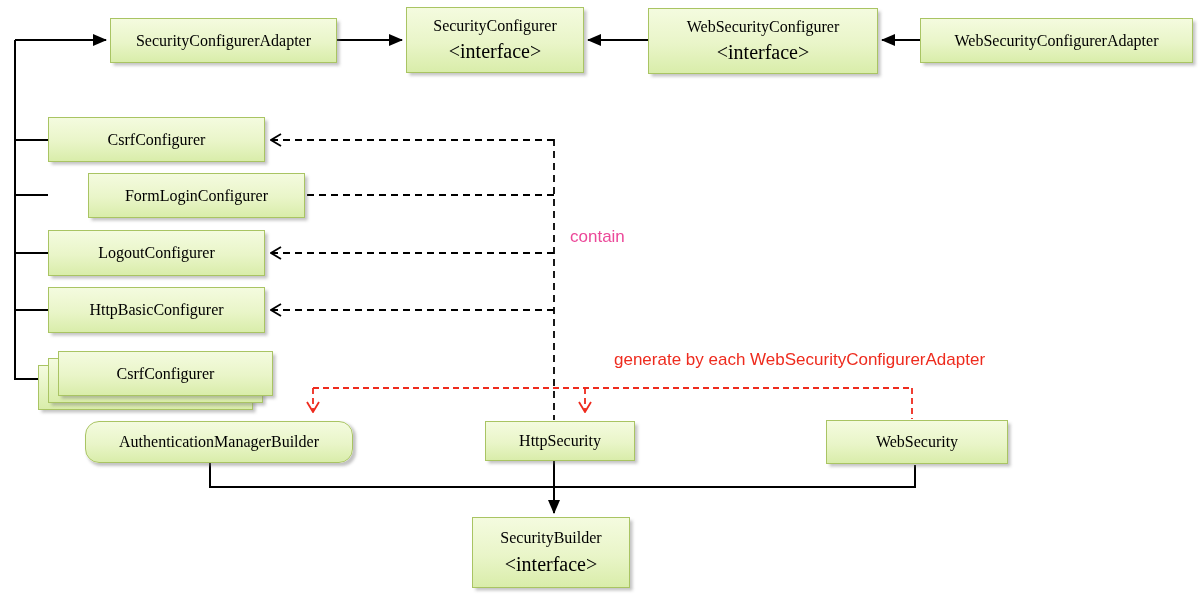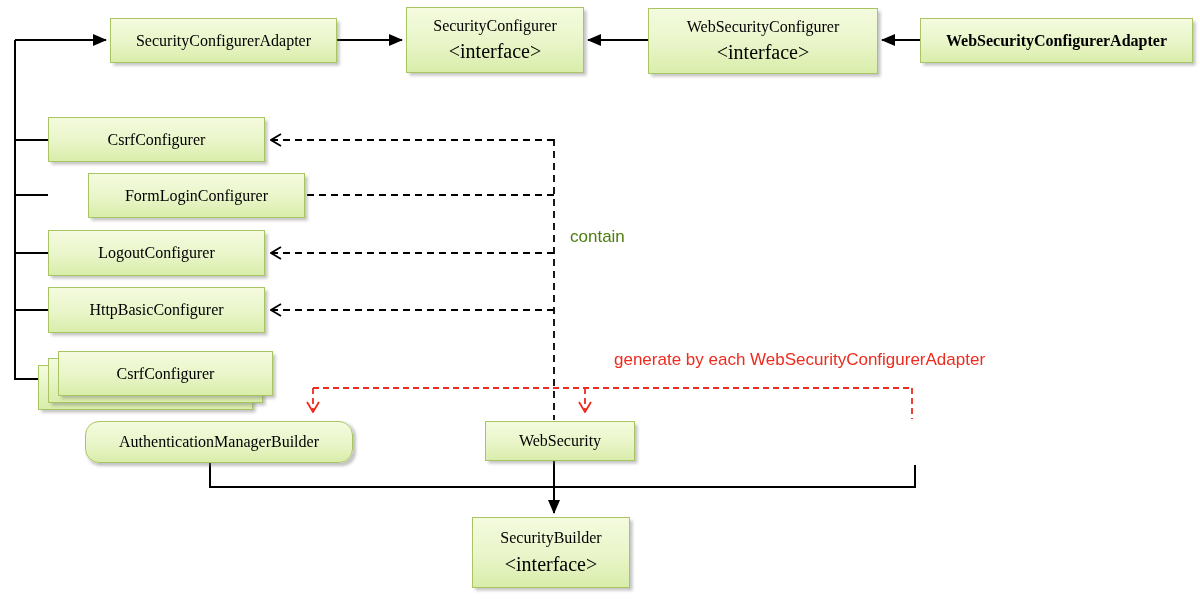--- a/index.html
+++ b/index.html
@@ -28,21 +28,21 @@
     border:1.5px solid #a9c463;
     background:linear-gradient(to bottom,#f4fbdf 0%,#d9edaa 100%);
     box-shadow:2.5px 2.5px 3px rgba(120,120,120,0.45);
   }
   .float-label{
     position:absolute;
     font-family:"Liberation Sans","DejaVu Sans",sans-serif;
     font-size:17px;
     white-space:nowrap;
   }
-  .label-contain{color:#4d7c0f;}
+  .label-contain{color:#ec4899;}
   .label-generate{color:#ee2b1e;}
 </style>
 </head>
 <body>
 
 <div class="canvas">
 
   <svg class="wires" width="1200" height="602" viewBox="0 0 1200 602">
     <defs>
       <marker id="mSolid" markerUnits="userSpaceOnUse" markerWidth="14" markerHeight="12" viewBox="0 0 14 12" refX="13" refY="6" orient="auto-start-reverse">
@@ -92,21 +92,21 @@
   <div class="node" style="left:406px;top:7px;width:178px;height:66px;">
     <span>SecurityConfigurer</span>
     <span class="stereo">&lt;interface&gt;</span>
   </div>
 
   <div class="node" style="left:648px;top:8px;width:230px;height:66px;">
     <span>WebSecurityConfigurer</span>
     <span class="stereo">&lt;interface&gt;</span>
   </div>
 
-  <div class="node" style="left:920px;top:18px;width:273px;height:45px;font-weight:bold;">
+  <div class="node" style="left:920px;top:18px;width:273px;height:45px;">
     <span>WebSecurityConfigurerAdapter</span>
   </div>
 
   <div class="node" style="left:48px;top:117px;width:217px;height:45px;">
     <span>CsrfConfigurer</span>
   </div>
 
   <div class="node" style="left:48px;top:173px;width:217px;height:45px;margin-left:40px;">
     <span>FormLoginConfigurer</span>
   </div>
@@ -121,23 +121,26 @@
 
   <div class="node" style="left:58px;top:351px;width:215px;height:45px;">
     <span>CsrfConfigurer</span>
   </div>
 
   <div class="node" style="left:85px;top:421px;width:268px;height:42px;border-radius:14px;">
     <span>AuthenticationManagerBuilder</span>
   </div>
 
   <div class="node" style="left:485px;top:421px;width:150px;height:40px;">
+    <span>HttpSecurity</span>
+  </div>
+
+  <div class="node" style="left:826px;top:420px;width:182px;height:44px;">
     <span>WebSecurity</span>
   </div>
-
 
   <div class="node" style="left:472px;top:517px;width:158px;height:71px;">
     <span>SecurityBuilder</span>
     <span class="stereo">&lt;interface&gt;</span>
   </div>
 
   <div class="float-label label-contain" style="left:570px;top:227px;">contain</div>
 
   <div class="float-label label-generate" style="left:614px;top:350px;text-align:right;">generate by each WebSecurityConfigurerAdapter</div>
 

